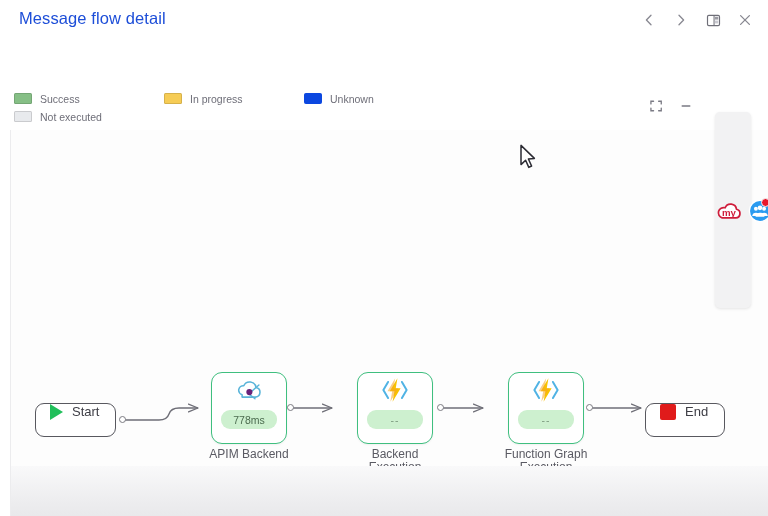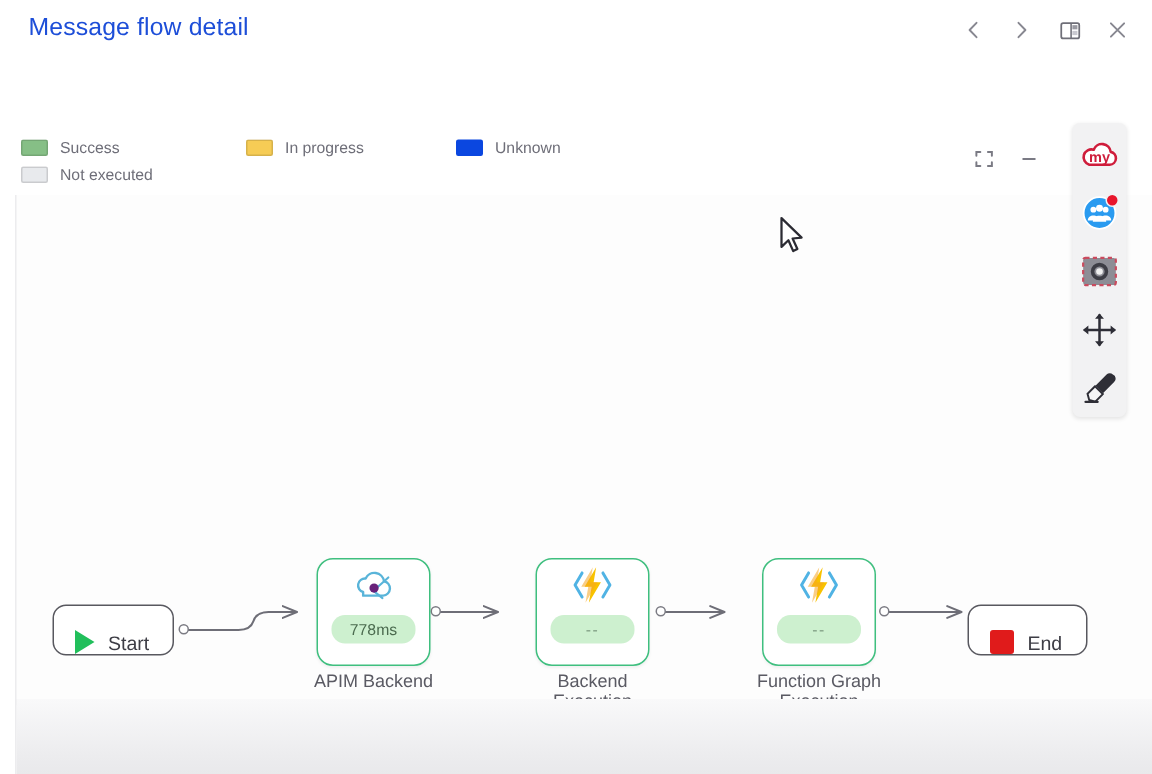--- a/index.html
+++ b/index.html
@@ -100,25 +100,25 @@
   }
   .ct-btn {
     width: 26px; height: 26px; border-radius: 3px;
     display: flex; align-items: center; justify-content: center;
     color: #7a7a84; background: transparent; border: none; cursor: pointer;
   }
   .ct-btn svg { display: block; }
 
   
   #side-toolbar {
-    position: absolute; left: 715px; top: 82px;
+    position: absolute; left: 715px; top: 112px;
     width: 36px; height: 196px;
     background: #f2f2f3;
     border-radius: 5px;
-    display: flex; flex-direction: column; align-items: center;
+    display: flex; flex-direction: row; align-items: center;
     padding-top: 5px; gap: 4px;
     box-shadow: 0 1px 3px rgba(0,0,0,.10);
   }
   .st-btn {
     width: 32px; height: 36px;
     display: flex; align-items: center; justify-content: center;
     position: relative; cursor: pointer; background: transparent; border: none;
   }
   .st-badge {
     position: absolute; right: 3px; top: 3px;
@@ -129,21 +129,21 @@
   
   #flow { position: absolute; left: 0; top: 0; width: 758px; height: 340px; }
   #edges { position: absolute; left: 0; top: 0; width: 758px; height: 340px; }
 
   .node { position: absolute; }
 
   
   .term {
     height: 34px; border: 1.6px solid #58585f; border-radius: 9px;
     background: #ffffff;
-    display: flex; align-items: flex-end; gap: 9px;
+    display: flex; align-items: flex-start; gap: 9px;
     padding: 0 16px 0 14px;
   }
   .term-label { font-size: 13px; color: #3d3d45; font-weight: 500; }
   .tri-play {
     width: 0; height: 0;
     border-left: 13px solid #21bf5b;
     border-top: 8px solid transparent;
     border-bottom: 8px solid transparent;
   }
   .sq-stop { width: 16px; height: 16px; background: #e01b1b; border-radius: 2px; }

